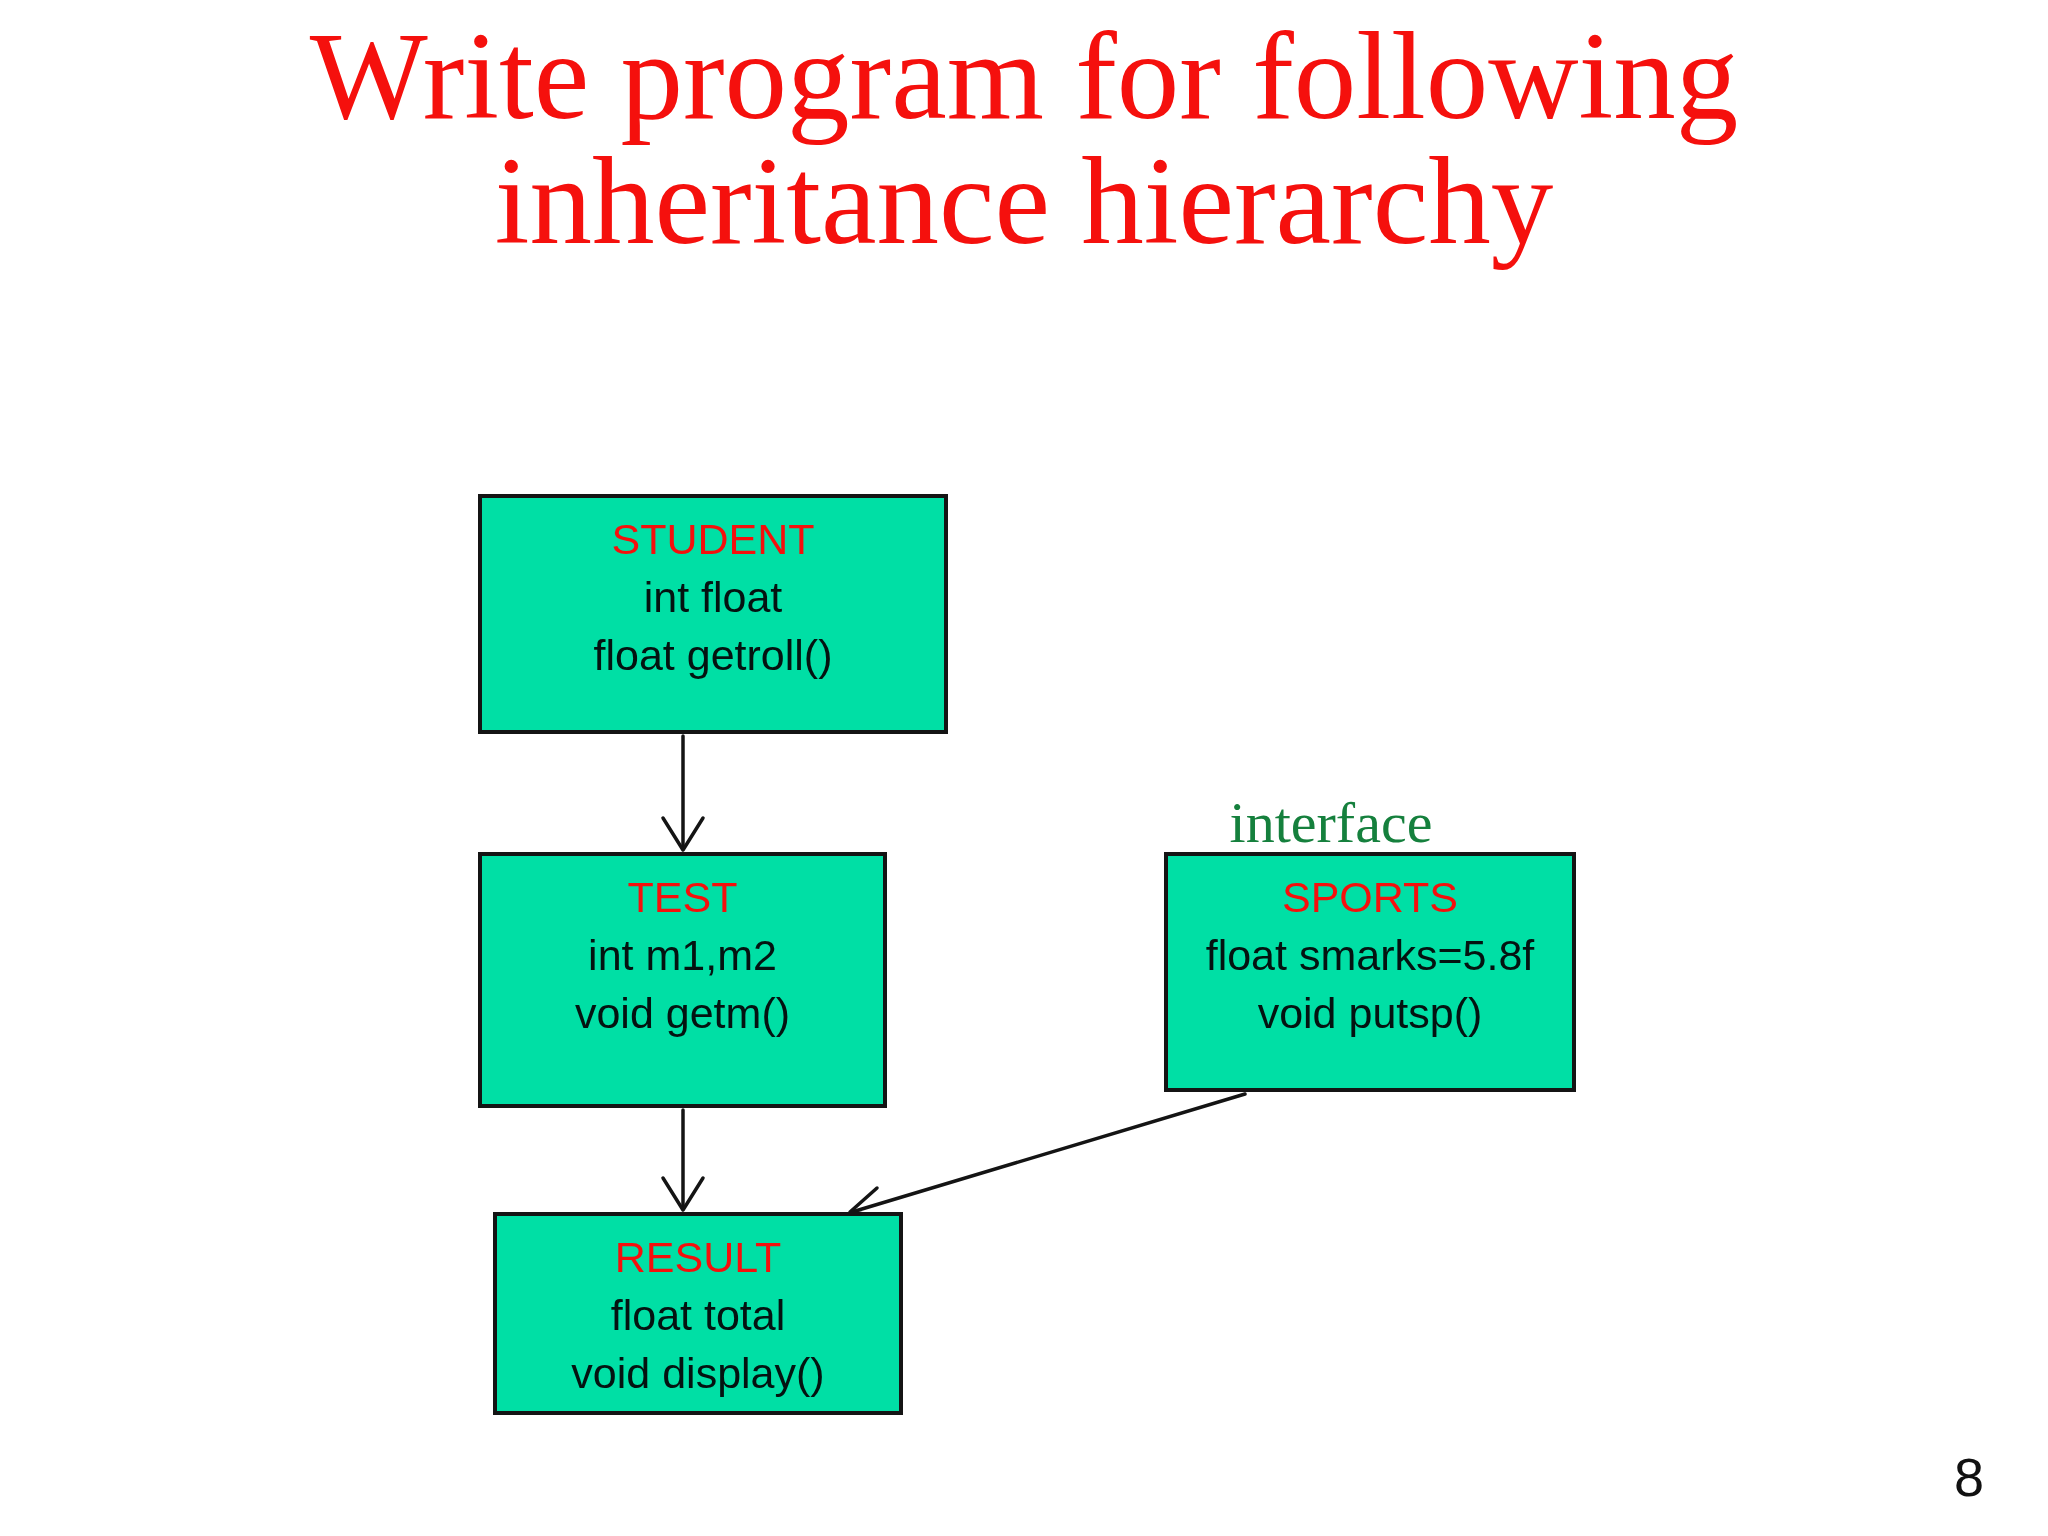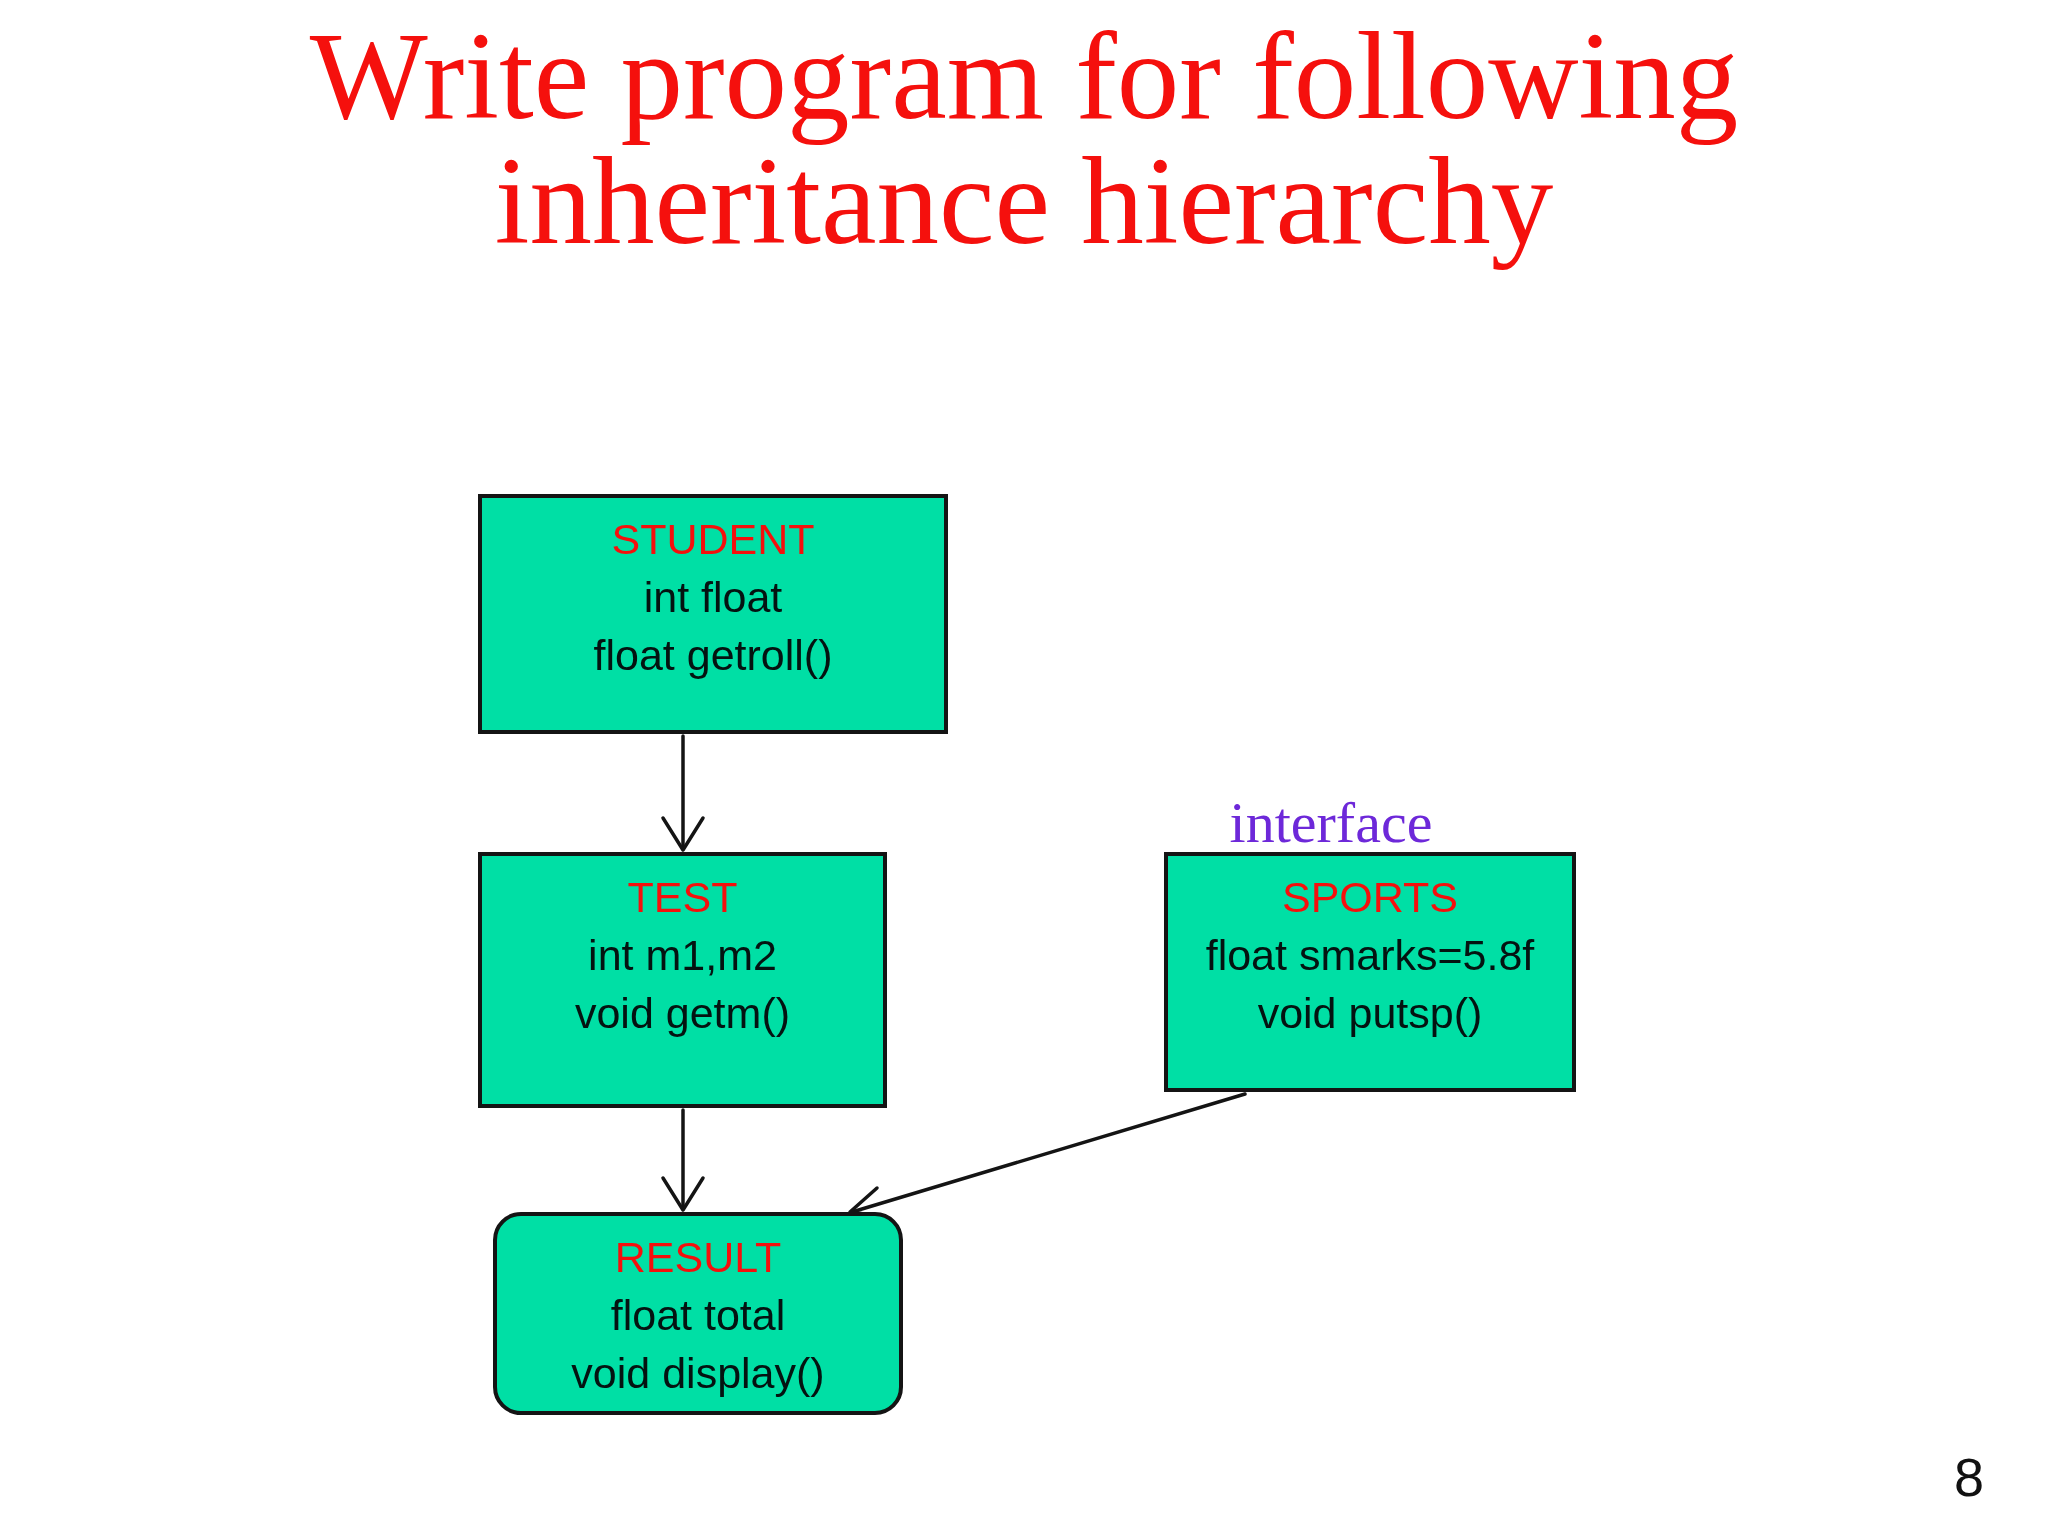--- a/index.html
+++ b/index.html
@@ -45,31 +45,31 @@
     text-align: center;
     font-size: 43px;
     line-height: 58px;
     color: #041311;
     padding-top: 12px;
   }
   .box-title { color: var(--header-red, #f5100d); }
   .box-student { left: 478px; top: 494px; width: 470px; height: 240px; }
   .box-test   { left: 478px; top: 852px; width: 409px; height: 256px; }
   .box-sports { left: 1164px; top: 852px; width: 412px; height: 240px; }
-  .box-result { left: 493px; top: 1212px; width: 410px; height: 203px; border-radius: 28px; }
+  .box-result { left: 493px; top: 1212px; width: 410px; height: 203px; }
   .interface-label {
     position: absolute;
     left: 1151px;
     top: 794px;
     width: 360px;
     text-align: center;
     font-family: "Liberation Serif", serif;
     font-size: 58px;
     line-height: 1.0;
-    color: #6d28d9;
+    color: #15803d;
   }
   .page-number {
     position: absolute;
     left: 1924px;
     top: 1450px;
     width: 90px;
     text-align: center;
     font-size: 54px;
     line-height: 1.0;
     color: #111111;

